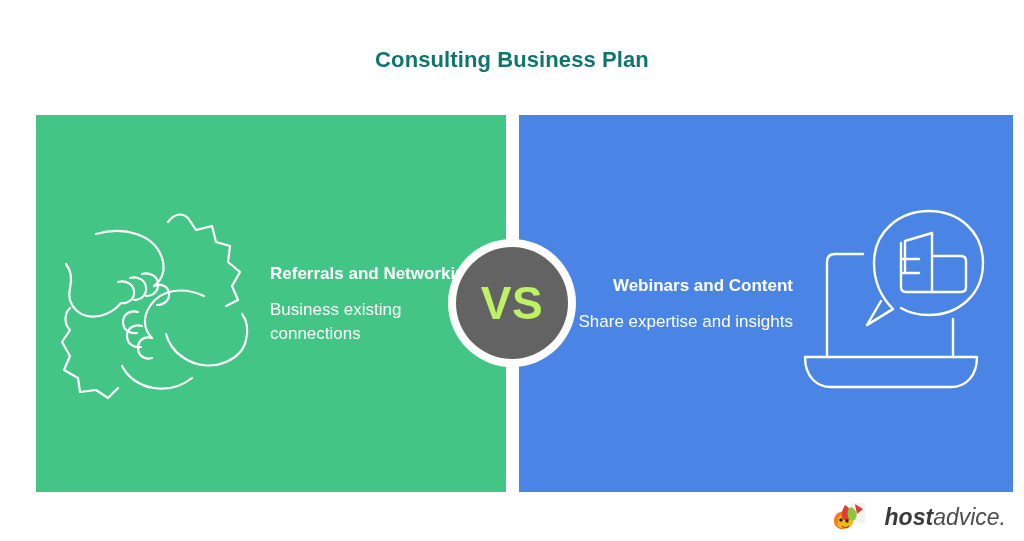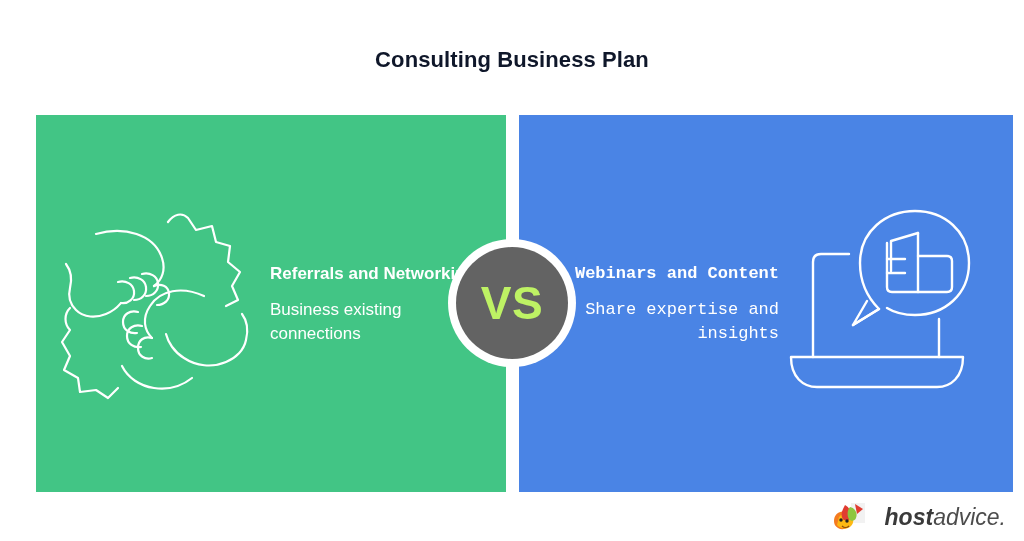--- a/index.html
+++ b/index.html
@@ -20,21 +20,21 @@
 
   
   .page-title {
     position: absolute;
     top: 47px;
     left: 0;
     width: 1024px;
     text-align: center;
     font-size: 22px;
     font-weight: bold;
-    color: #0f172a;
+    color: #0f766e;
     letter-spacing: 0.1px;
   }
 
   
   .panel {
     position: absolute;
     top: 115px;
     height: 377px;
   }
   .panel-left {
@@ -54,22 +54,21 @@
     inset: 0;
     display: flex;
     align-items: center;
   }
   .panel-left .panel-inner {
     padding-left: 26px;
     padding-right: 10px;
   }
   .panel-right .panel-inner {
     padding-left: 10px;
-    padding-right: 26px;
-    font-family: Liberation Mono, monospace;
+    padding-right: 12px;
   }
 
   .icon-slot {
     flex: 0 0 auto;
     width: 200px;
     height: 200px;
     display: flex;
     align-items: center;
     justify-content: center;
   }

